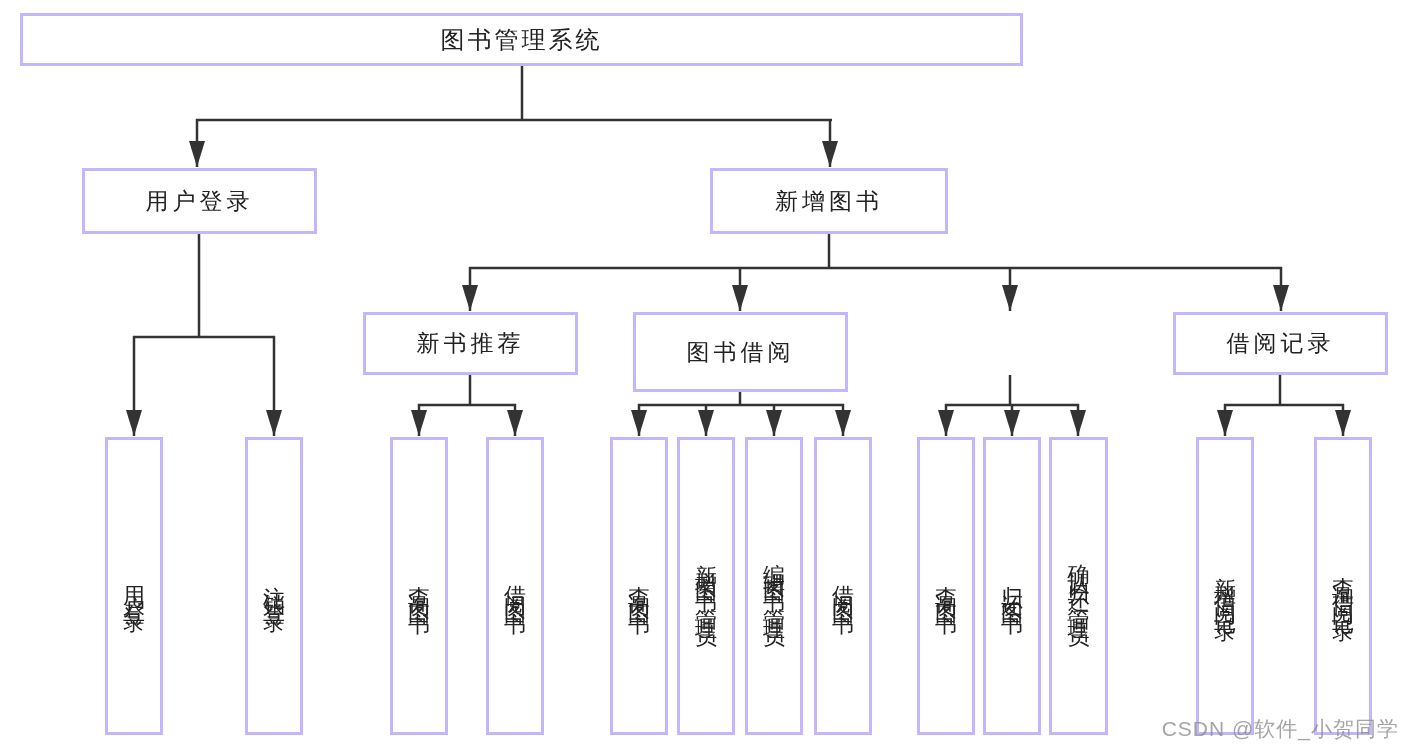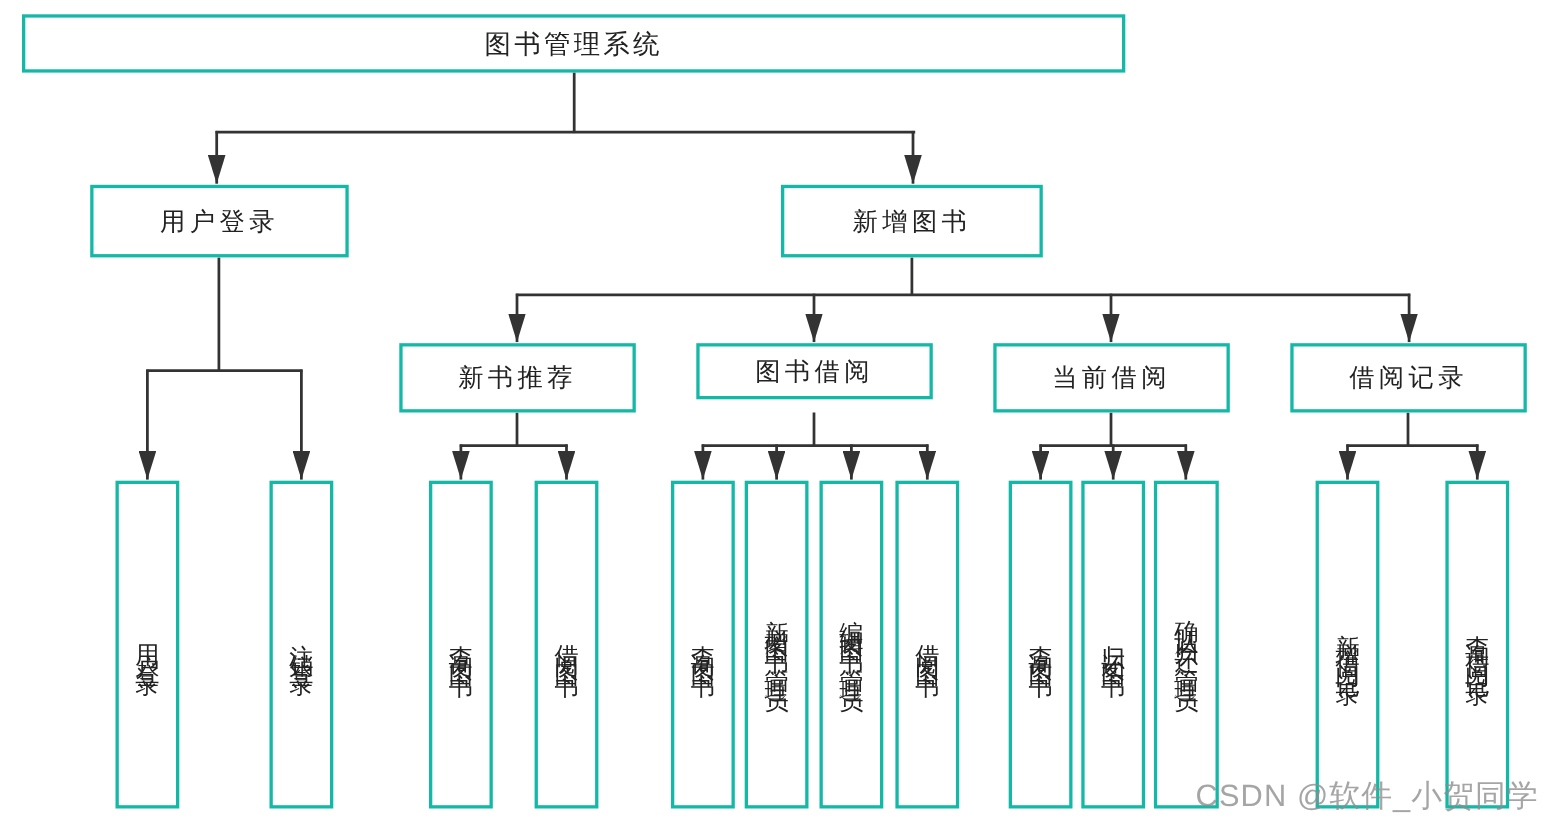--- a/index.html
+++ b/index.html
@@ -12,41 +12,41 @@
     overflow: hidden;
   }
   .connectors {
     position: absolute;
     left: 0; top: 0;
     width: 1405px; height: 747px;
   }
   .node {
     position: absolute;
     box-sizing: border-box;
-    border: 3px solid #14b8a6;
+    border: 3px solid #c4b5fd;
     background: #ffffff;
     display: flex;
     align-items: center;
     justify-content: center;
     color: #222222;
   }
   .node-root { font-size: 24px; letter-spacing: 3px; }
   .node-h    { font-size: 23px; letter-spacing: 4px; }
   .node-leaf { font-size: 22px; }
   .leaf-label {
     writing-mode: vertical-rl;
     text-orientation: mixed;
     letter-spacing: 9px;
     line-height: 1;
   }
   .watermark {
     position: absolute;
     right: 6px;
     bottom: 4px;
-    font-size: 28px;
+    font-size: 21px;
     letter-spacing: 1px;
     color: rgba(140, 140, 140, 0.78);
     z-index: 5;
     white-space: nowrap;
   }
 </style>
 </head>
 <body>
 
 <div class="canvas">
@@ -122,25 +122,22 @@
   <div class="node node-h" style="left:82px; top:168px; width:235px; height:66px;">
     <span>用户登录</span>
   </div>
   <div class="node node-h" style="left:710px; top:168px; width:238px; height:66px;">
     <span>新增图书</span>
   </div>
 
   <div class="node node-h" style="left:363px; top:312px; width:215px; height:63px;font-family:Liberation Serif, serif;">
     <span>新书推荐</span>
   </div>
-  <div class="node node-h" style="left:633px; top:312px; width:215px; height:51px;">
+  <div class="node node-h" style="left:633px; top:312px; width:215px; height:80px;">
     <span>图书借阅</span>
-  </div>
-  <div class="node node-h" style="left:903px; top:312px; width:215px; height:63px;">
-    <span>当前借阅</span>
   </div>
   <div class="node node-h" style="left:1173px; top:312px; width:215px; height:63px;">
     <span>借阅记录</span>
   </div>
 
   <div class="node node-leaf" style="left:105px; top:437px; width:58px; height:298px;">
     <span class="leaf-label">用户登录</span>
   </div>
   <div class="node node-leaf" style="left:245px; top:437px; width:58px; height:298px;">
     <span class="leaf-label">注销登录</span>

